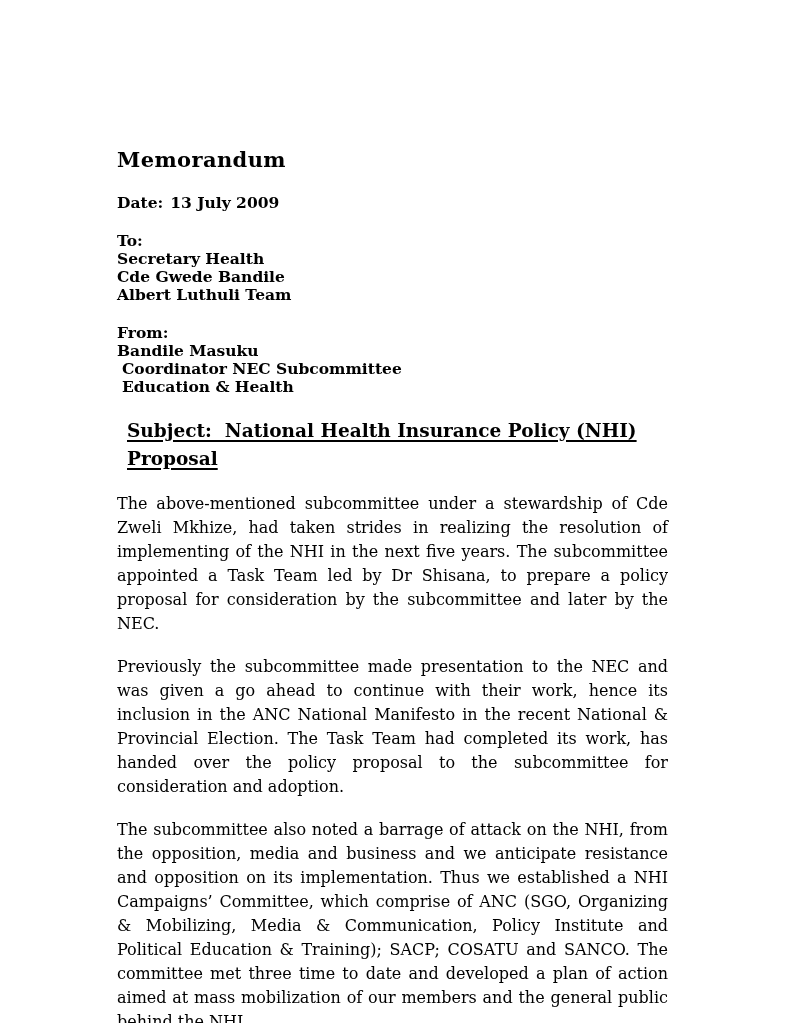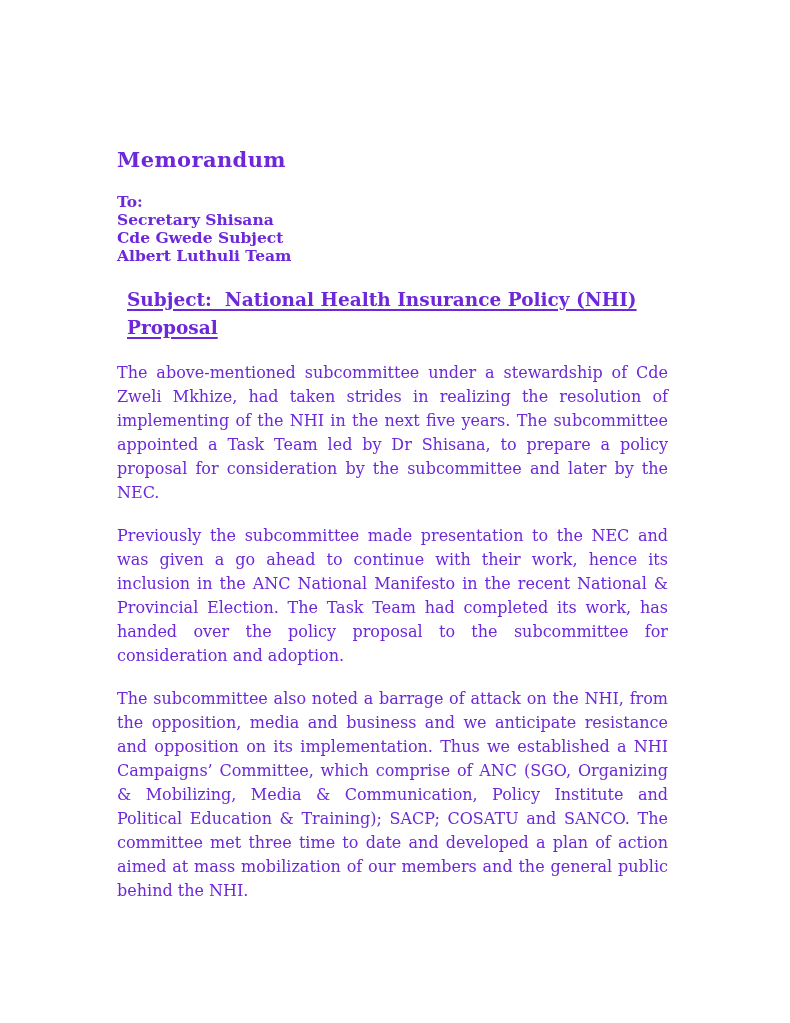--- a/index.html
+++ b/index.html
@@ -8,21 +8,21 @@
     background: #ffffff;
   }
   .page {
     position: relative;
     width: 790px;
     height: 1023px;
     background: #ffffff;
     box-sizing: border-box;
     padding: 147px 114px 0 117px;
     font-family: "DejaVu Serif", "Liberation Serif", serif;
-    color: #6d28d9;
+    color: #000000;
     overflow: hidden;
   }
   .memo-title {
     margin: 0;
     font-size: 21px;
     font-weight: bold;
     letter-spacing: 0.4px;
     line-height: 26px;
   }
   .date-line {
@@ -67,30 +67,41 @@
     text-align: justify;
   }
 </style>
 </head>
 <body>
 
 <div class="page">
 
   <h1 class="memo-title">Memorandum</h1>
 
+  <p class="date-line">
+    <span class="lbl">Date:</span><span class="val">13 July 2009</span>
+  </p>
 
   <div class="addr-row to-row">
     <div class="row-label">To:</div>
     <div class="row-value">
-      <div>Secretary Shisana</div>
-      <div>Cde Gwede Subject</div>
+      <div>Secretary Health</div>
+      <div>Cde Gwede Bandile</div>
       <div>Albert Luthuli Team</div>
     </div>
   </div>
 
+  <div class="addr-row from-row">
+    <div class="row-label">From:</div>
+    <div class="row-value">
+      <div>Bandile Masuku</div>
+      <div class="cont">Coordinator NEC Subcommittee</div>
+      <div class="cont">Education &amp; Health</div>
+    </div>
+  </div>
 
   <h2 class="subject-heading">Subject:&nbsp; National Health Insurance Policy (NHI)
 Proposal</h2>
 
   <p class="body-para">The above-mentioned subcommittee under a stewardship of Cde Zweli Mkhize, had taken strides in realizing the resolution of implementing of the NHI in the next five years. The subcommittee appointed a Task Team led by Dr Shisana, to prepare a policy proposal for consideration by the subcommittee and later by the NEC.</p>
 
   <p class="body-para">Previously the subcommittee made presentation to the NEC and was given a go ahead to continue with their work, hence its inclusion in the ANC National Manifesto in the recent National &amp; Provincial Election. The Task Team had completed its work, has handed over the policy proposal to the subcommittee for consideration and adoption.</p>
 
   <p class="body-para">The subcommittee also noted a barrage of attack on the NHI, from the opposition, media and business and we anticipate resistance and opposition on its implementation. Thus we established a NHI Campaigns’ Committee, which comprise of ANC (SGO, Organizing &amp; Mobilizing, Media &amp; Communication, Policy Institute and Political Education &amp; Training); SACP; COSATU and SANCO. The committee met three time to date and developed a plan of action aimed at mass mobilization of our members and the general public behind the NHI.</p>
 

